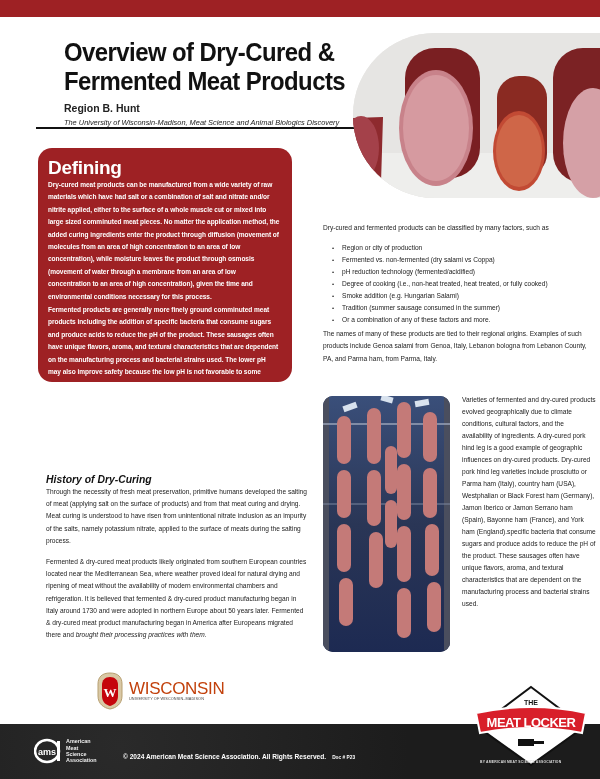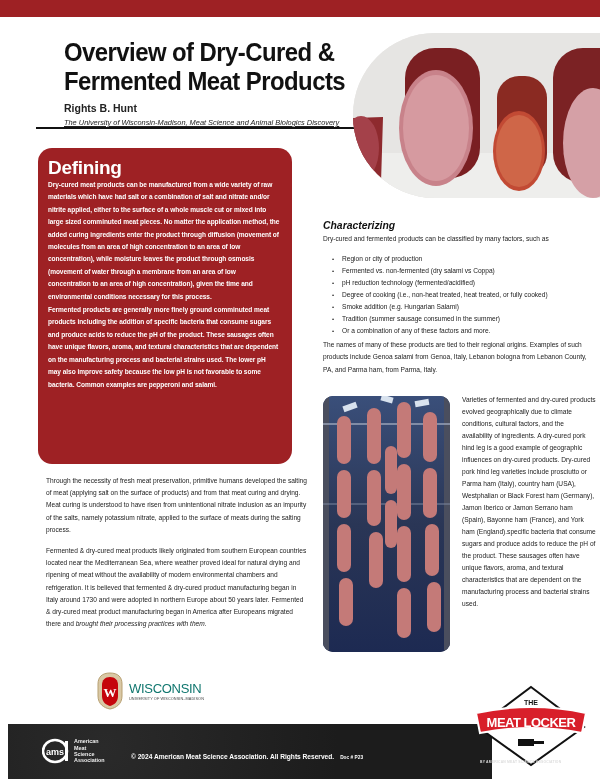--- a/index.html
+++ b/index.html
@@ -4,27 +4,27 @@
   <style>
     * { box-sizing: border-box; margin: 0; padding: 0; }
     html, body { width: 600px; height: 779px; overflow: hidden; background: #ffffff; }
     body { position: relative; font-family: "Liberation Sans", "DejaVu Sans", sans-serif; color: #231f20; }
 
     .top-banner { position: absolute; left: 0; top: 0; width: 600px; height: 17px; background: #9e2124; }
 
     .title-block { position: absolute; left: 36px; top: 38px; width: 300px; margin-left: 28px; }
     .page-title { font-family: "Liberation Sans", sans-serif; font-weight: bold; font-size: 26px; line-height: 29px; color: #111; letter-spacing: -0.6px; transform: scaleX(0.92); transform-origin: left; white-space: nowrap; }
     .author { font-weight: bold; font-size: 10.5px; margin-top: 6px; color: #222; }
-    .affiliation { font-style: italic; font-size: 7.4px; margin-top: 4px; color: #222; white-space: nowrap; text-decoration: underline; }
+    .affiliation { font-style: italic; font-size: 7.4px; margin-top: 4px; color: #222; white-space: nowrap; }
     .title-rule { position: absolute; left: 36px; top: 127px; width: 320px; height: 2px; background: #111; }
 
     .hero-photo { position: absolute; left: 353px; top: 33px; width: 260px; height: 165px; border-radius: 82px 0 0 82px; overflow: hidden; background: #e9e8e6; }
     .hero-photo svg { display: block; }
 
-    .defining-box { position: absolute; left: 38px; top: 148px; width: 254px; height: 316px; background: #9e2124; border-radius: 14px; padding: 10px 12px 0 10px; color: #fff; }
+    .defining-box { position: absolute; left: 38px; top: 148px; width: 254px; height: 234px; background: #9e2124; border-radius: 14px; padding: 10px 12px 0 10px; color: #fff; }
     .defining-title { font-weight: bold; font-size: 19px; line-height: 20px; letter-spacing: -0.3px; }
     .defining-sub { font-weight: bold; font-size: 12.6px; line-height: 15px; margin-top: 0px; letter-spacing: -0.2px; }
     .defining-body { font-weight: bold; font-size: 6.55px; line-height: 12.4px; margin-top: 1px; letter-spacing: -0.05px; }
     .defining-sub2 { margin-top: 7px; }
 
     .section-heading { font-weight: bold; font-style: italic; font-size: 10.4px; color: #111; }
     .body-text { font-size: 6.6px; line-height: 12.2px; color: #222; }
 
     .characterizing { position: absolute; left: 323px; top: 220px; width: 270px; }
     .characterizing .body-text { margin-top: 2px; }
@@ -38,44 +38,44 @@
     .varieties { position: absolute; left: 462px; top: 394px; width: 134px; }
     .varieties .body-text { font-size: 6.6px; line-height: 12px; }
 
     .history { position: absolute; left: 46px; top: 474px; width: 262px; }
     .history .body-text { margin-top: 1px; }
     .history .para2 { margin-top: 9px; }
     .history .para2 em { font-style: italic; }
 
     .uw-logo { position: absolute; left: 96px; top: 670px; width: 160px; height: 42px; display: flex; align-items: center; }
     .uw-wordmark { margin-left: 5px; }
-    .uw-name { font-size: 13px; color: #0f766e; font-family: "Liberation Sans", sans-serif; letter-spacing: -0.3px; line-height: 16px; }
+    .uw-name { font-size: 17px; color: #c2410c; font-family: "Liberation Sans", sans-serif; letter-spacing: -0.3px; line-height: 16px; }
     .uw-sub { font-size: 3.8px; color: #444; letter-spacing: 0.1px; }
 
-    .footer { position: absolute; left: 8px; top: 724px; width: 484px; height: 55px; background: #1f1f1f; background-image: radial-gradient(circle at 20% 40%, #2a2a2a 0, #1c1c1c 60%); color: #fff; }
+    .footer { position: absolute; left: 0; top: 724px; width: 600px; height: 55px; background: #1f1f1f; background-image: radial-gradient(circle at 20% 40%, #2a2a2a 0, #1c1c1c 60%); color: #fff; }
     .ams-logo { position: absolute; left: 34px; top: 14px; display: flex; align-items: center; }
     .ams-mark { width: 28px; height: 26px; }
     .ams-text { font-size: 5.4px; font-weight: bold; line-height: 6.4px; margin-left: 4px; color: #eee; }
     .copyright { position: absolute; left: 123px; top: 29px; font-size: 6.6px; font-weight: bold; color: #fff; white-space: nowrap; }
     .doc-num { font-size: 4.8px; margin-left: 6px; }
 
     .meat-locker { position: absolute; left: 466px; top: 685px; width: 130px; height: 94px; }
     .ml-tagline { position: absolute; left: 480px; top: 760px; font-size: 3.4px; font-weight: bold; color: #ddd; letter-spacing: 0.2px; white-space: nowrap; }
   </style>
 </head>
 <body>
 
 <div class="top-banner"></div>
 
 <div class="title-block">
   <div class="page-title">
     <div>Overview of Dry-Cured &amp;</div>
     <div>Fermented Meat Products</div>
   </div>
-  <div class="author">Rights B. Hunt</div>
+  <div class="author">Region B. Hunt</div>
   <div class="affiliation">The University of Wisconsin-Madison, Meat Science and Animal Biologics Discovery</div>
 </div>
 <div class="title-rule"></div>
 
 <div class="hero-photo">
   <svg width="260" height="165" viewBox="0 0 260 165">
     <rect width="260" height="165" fill="#e6e5e3"></rect>
     <rect y="120" width="260" height="45" fill="#eeeeec"></rect>
 
     <path d="M-4 85 L30 84 L28 150 L-4 150 Z" fill="#8e2a2e"></path>
@@ -94,21 +94,20 @@
   </svg>
 </div>
 
 <div class="defining-box">
   <div class="defining-title">Defining</div>
   <div class="defining-body">Dry-cured meat products can be manufactured from a wide variety of raw materials which have had salt or a combination of salt and nitrate and/or nitrite applied, either to the surface of a whole muscle cut or mixed into large sized comminuted meat pieces. No matter the application method, the added curing ingredients enter the product through diffusion (movement of molecules from an area of high concentration to an area of low concentration), while moisture leaves the product through osmosis (movement of water through a membrane from an area of low concentration to an area of high concentration), given the time and environmental conditions necessary for this process.</div>
   <div class="defining-body">Fermented products are generally more finely ground comminuted meat products including the addition of specific bacteria that consume sugars and produce acids to reduce the pH of the product. These sausages often have unique flavors, aroma, and textural characteristics that are dependent on the manufacturing process and bacterial strains used. The lower pH may also improve safety because the low pH is not favorable to some bacteria.  Common examples are pepperoni and salami.</div>
 </div>
 
 <div class="characterizing">
-  <div class="section-heading">Characterizing</div>
   <div class="body-text">Dry-cured and fermented products can be classified by many factors, such as</div>
   <ul class="bullets">
     <li>Region or city of production</li>
     <li>Fermented vs. non-fermented (dry salami vs Coppa)</li>
     <li>pH reduction technology (fermented/acidified)</li>
     <li>Degree of cooking (i.e., non-heat treated, heat treated, or fully cooked)</li>
     <li>Smoke addition (e.g. Hungarian Salami)</li>
     <li>Tradition (summer sausage consumed in the summer)</li>
     <li>Or a combination of any of these factors and more.</li>
   </ul>
@@ -154,20 +153,21 @@
       <rect x="92" y="4" width="14" height="6" transform="rotate(-10 99 7)"></rect>
     </g>
   </svg>
 </div>
 
 <div class="varieties">
   <div class="body-text">Varieties of fermented and dry-cured products evolved geographically due to climate conditions, cultural factors, and the availability of ingredients. A dry-cured pork hind leg is a good example of geographic influences on dry-cured products. Dry-cured pork hind leg varieties include prosciutto or Parma ham (Italy), country ham (USA), Westphalian or Black Forest ham (Germany), Jamon Iberico or Jamon Serrano ham (Spain), Bayonne ham (France), and York ham (England).specific bacteria that consume sugars and produce acids to reduce the pH of the product. These sausages often have unique flavors, aroma, and textural characteristics that are dependent on the manufacturing process and bacterial strains used.</div>
 </div>
 
 <div class="history">
+  <div class="section-heading">History of Dry-Curing</div>
   <div class="body-text">Through the necessity of fresh meat preservation, primitive humans developed the salting of meat (applying salt on the surface of products) and from that meat curing and drying. Meat curing is understood to have risen from unintentional nitrate inclusion as an impurity of the salts, namely potassium nitrate, applied to the surface of meats during the salting process.</div>
   <div class="body-text para2"><span>Fermented &amp; dry-cured meat products likely originated from southern European countries located near the Mediterranean Sea, where weather proved ideal for natural drying and ripening of meat without the availability of modern environmental chambers and refrigeration. It is believed that fermented &amp; dry-cured product manufacturing began in Italy around 1730 and were adopted in northern Europe about 50 years later. Fermented &amp; dry-cured meat product manufacturing began in America after Europeans migrated there and </span><em>brought their processing practices with them.</em></div>
 </div>
 
 <div class="uw-logo">
   <svg width="28" height="38" viewBox="0 0 28 38">
     <path d="M14 1 C6 1 2 5 2 12 L2 24 C2 32 8 36 14 37 C20 36 26 32 26 24 L26 12 C26 5 22 1 14 1 Z" fill="#d9c8a5" stroke="#b79f70" stroke-width="1"></path>
     <path d="M14 5 C9 5 6 8 6 13 L6 24 C6 30 10 33 14 34 C18 33 22 30 22 24 L22 13 C22 8 19 5 14 5 Z" fill="#c5050c"></path>
     <text x="14" y="25" text-anchor="middle" font-family="Liberation Serif, serif" font-weight="bold" font-size="13" fill="#fff">W</text>
   </svg>

